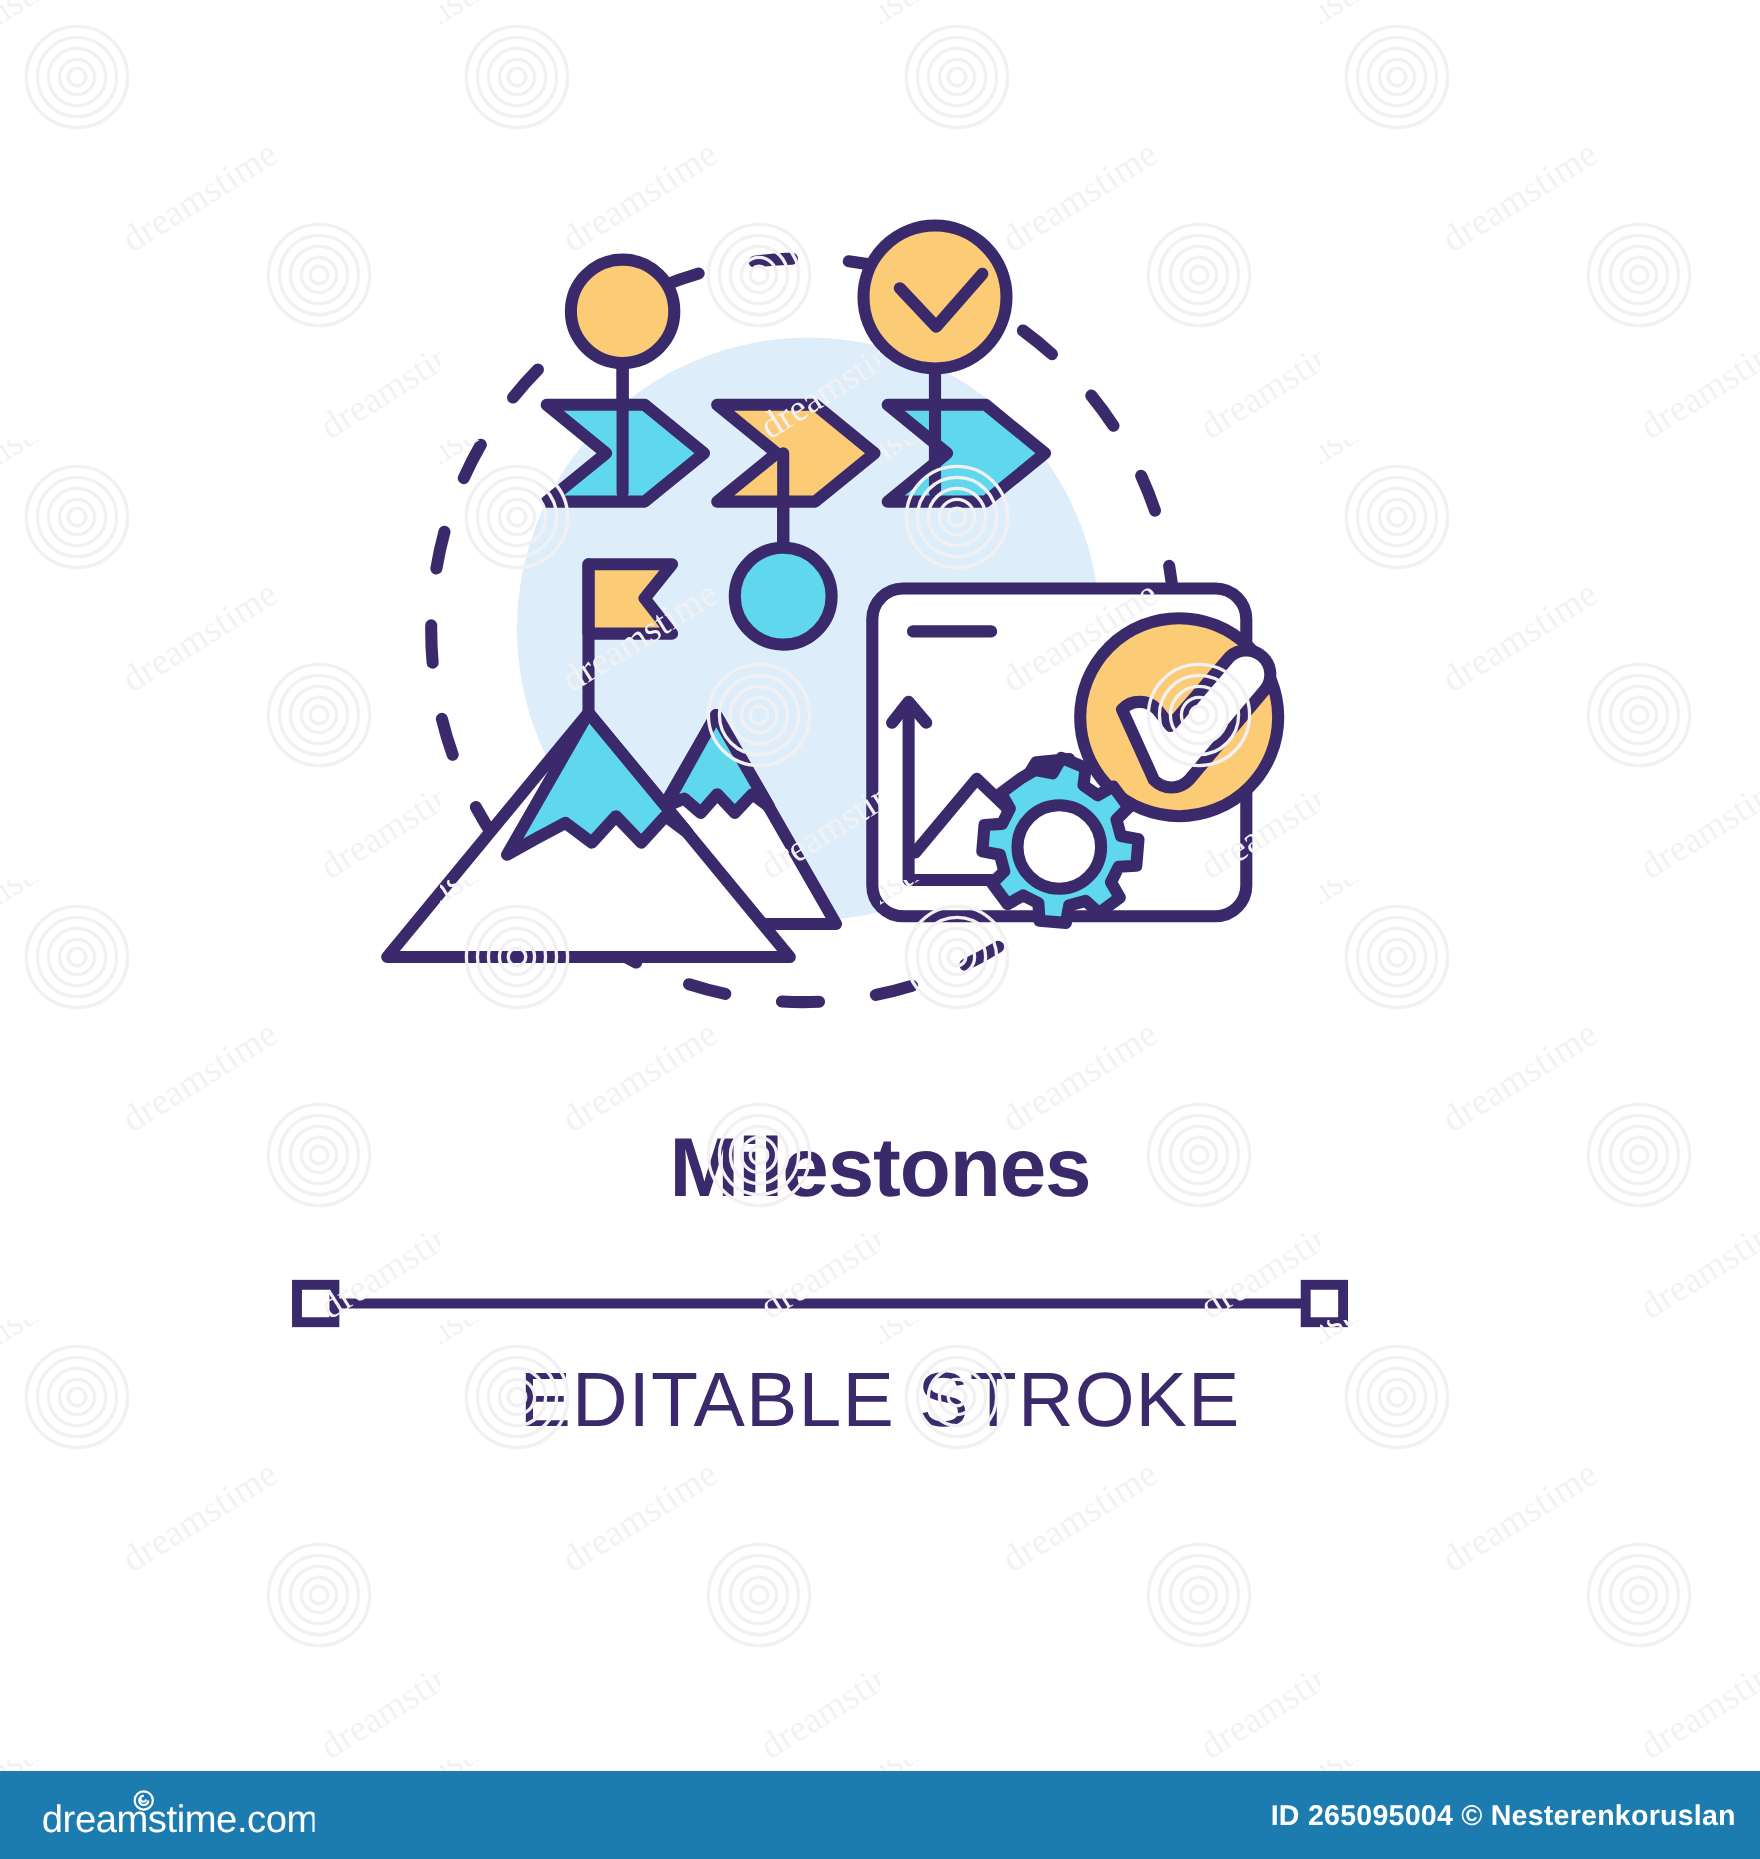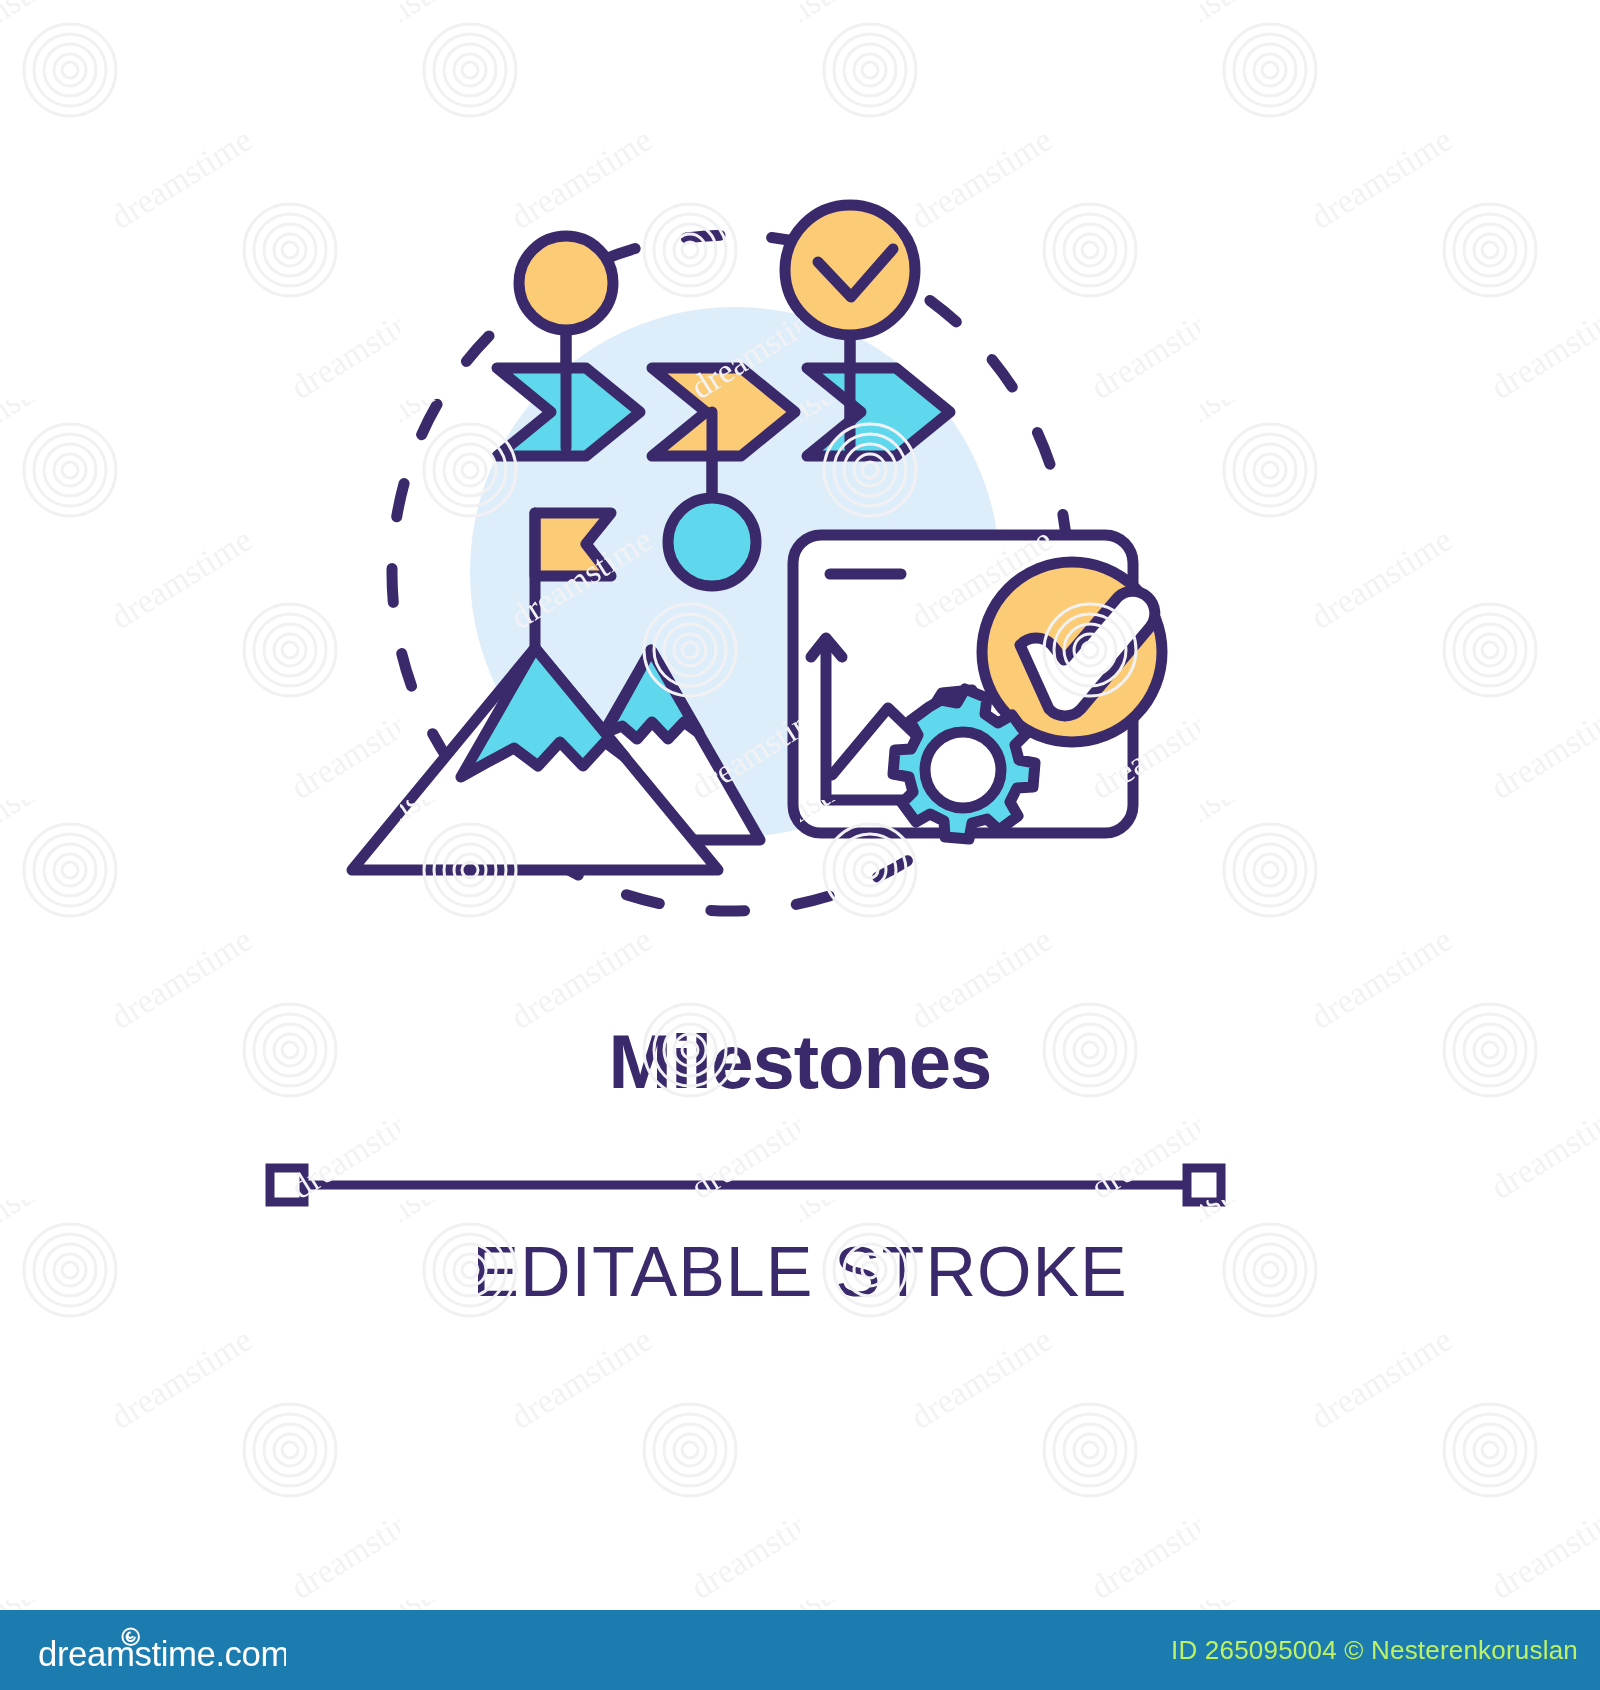--- a/index.html
+++ b/index.html
@@ -48,23 +48,23 @@
     position:absolute;left:0;top:1610px;width:1600px;height:80px;
     background:#1C7CB0;
     z-index:6;
   }
   #footer-logo{
     position:absolute;left:38px;top:16px;height:48px;
   }
   #footer-credit{
     position:absolute;right:22px;top:0;height:80px;
     display:flex;align-items:center;
-    color:#bef264;
+    color:#ffffff;
     font-size:26px;
-    font-weight:normal;
+    font-weight:bold;
     letter-spacing:0.2px;
     white-space:nowrap;
     text-align:center;
   }
 </style>
 </head>
 <body>
 
 <svg id="watermark" viewBox="0 0 1600 1610" xmlns="http://www.w3.org/2000/svg">
   <defs>

